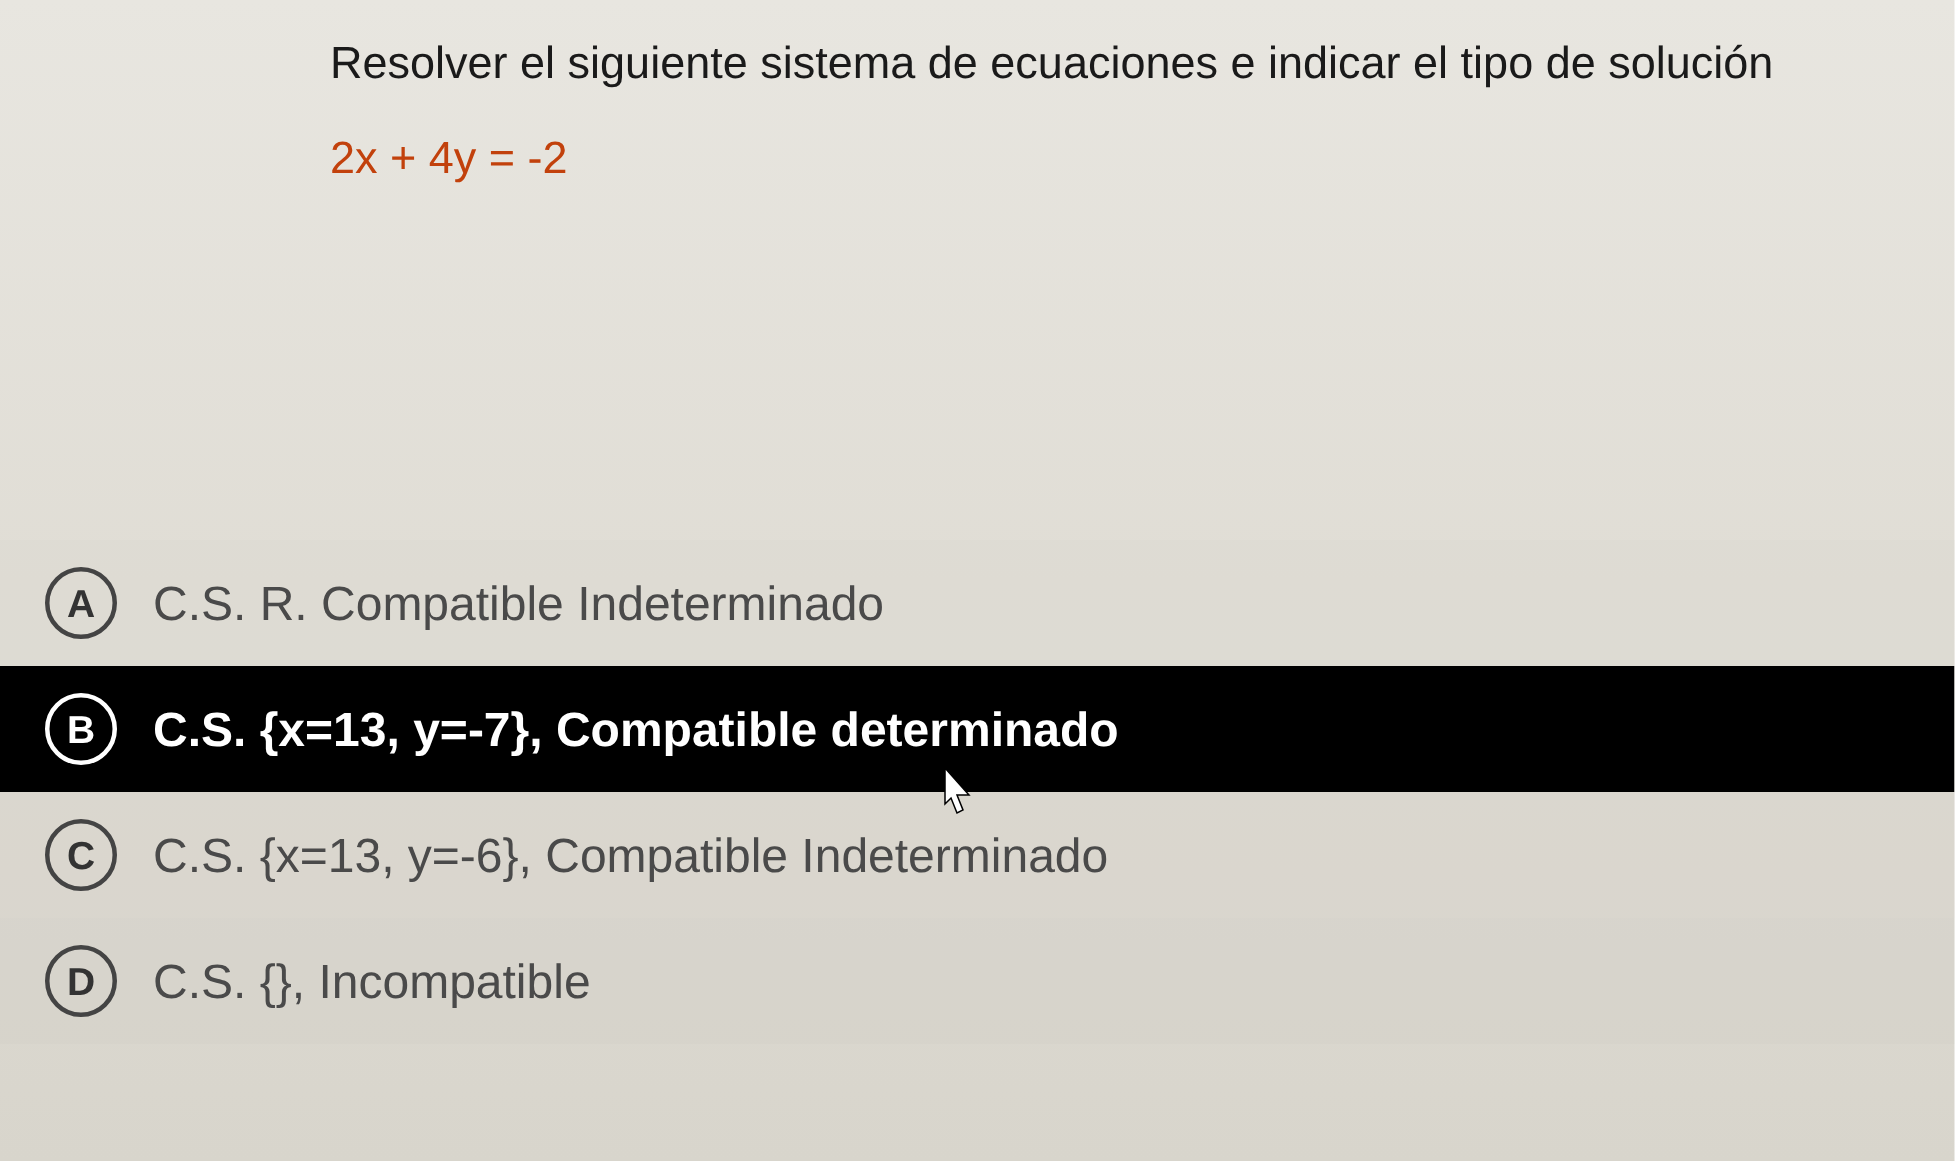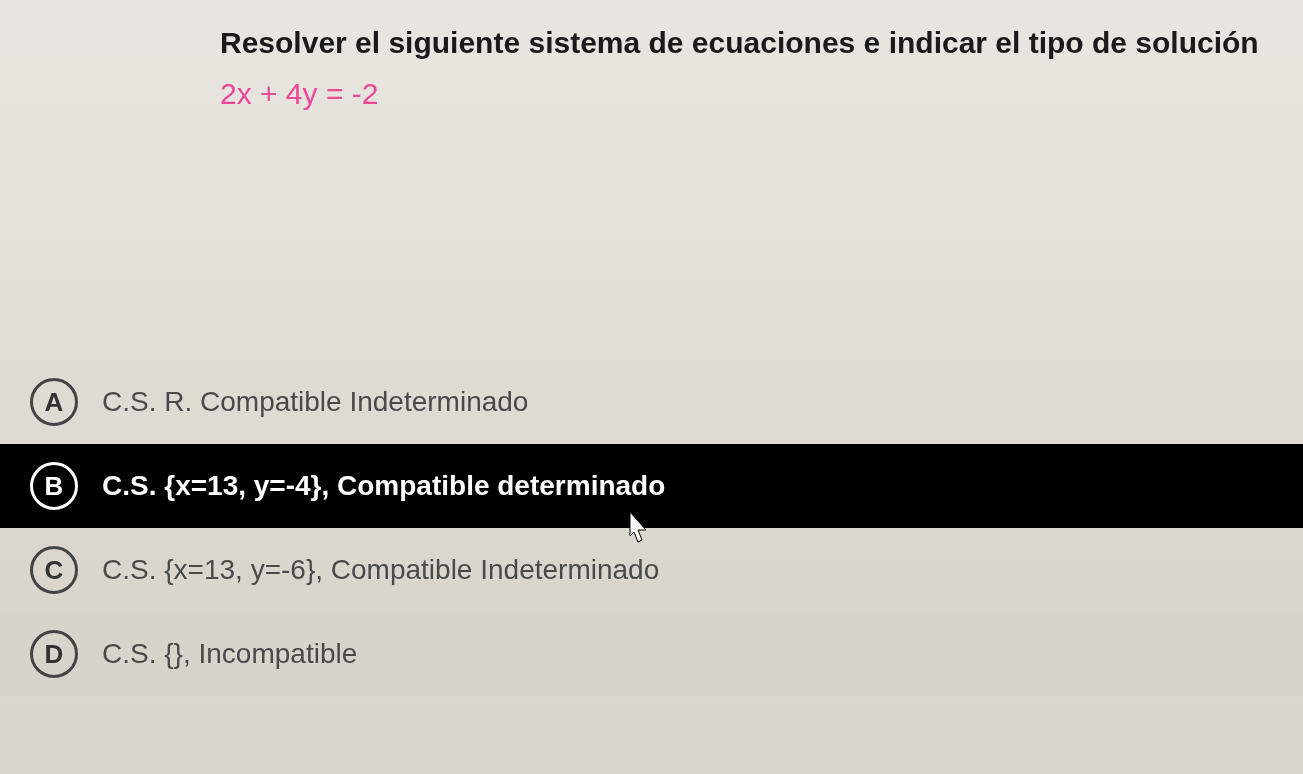--- a/index.html
+++ b/index.html
@@ -14,27 +14,27 @@
       height: 774px;
       position: relative;
       overflow: hidden;
     }
     .question-area {
       padding: 20px 0 0 220px;
     }
     .question-text {
       font-size: 30px;
       color: #1a1a1a;
-      font-weight: 700;
+      font-weight: 400;
       line-height: 1.5;
-      margin-bottom: 8px;
+      margin-bottom: 20px;
     }
     .equation {
       font-size: 30px;
-      color: #ec4899;
+      color: #c2410c;
       font-weight: 400;
       line-height: 1.4;
     }
     .options-area {
       position: absolute;
       top: 360px;
       left: 0;
       right: 0;
     }
     .option {
@@ -75,21 +75,21 @@
       border: 3px solid #444444;
       color: #333333;
       background: transparent;
     }
     .option-b .option-letter {
       border: 3px solid #ffffff;
       color: #ffffff;
       background: transparent;
     }
     .option-text {
-      font-size: 28px;
+      font-size: 32px;
       font-weight: 400;
       color: #4a4a4a;
     }
     .option-b .option-text {
       color: #ffffff;
       font-weight: 600;
     }
     .cursor-icon {
       position: absolute;
       top: 510px;
@@ -110,21 +110,21 @@
 
 <div class="options-area">
 
   <div class="option option-a">
     <div class="option-letter">A</div>
     <div class="option-text">C.S. R. Compatible Indeterminado</div>
   </div>
 
   <div class="option option-b">
     <div class="option-letter">B</div>
-    <div class="option-text">C.S. {x=13, y=-4}, Compatible determinado</div>
+    <div class="option-text">C.S. {x=13, y=-7}, Compatible determinado</div>
   </div>
 
   <div class="option option-c">
     <div class="option-letter">C</div>
     <div class="option-text">C.S. {x=13, y=-6}, Compatible Indeterminado</div>
   </div>
 
   <div class="option option-d">
     <div class="option-letter">D</div>
     <div class="option-text">C.S. {}, Incompatible</div>

